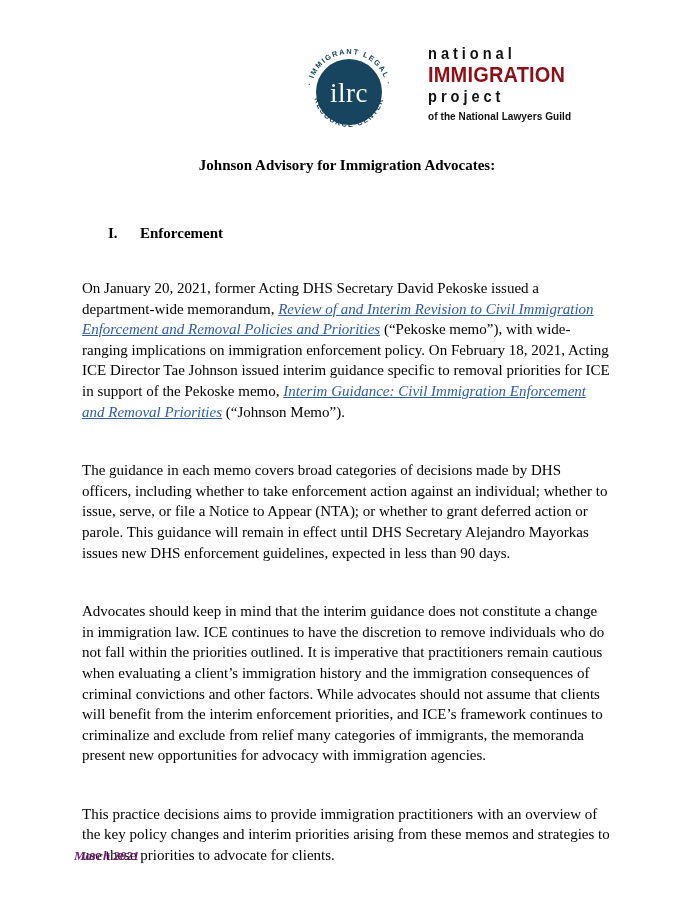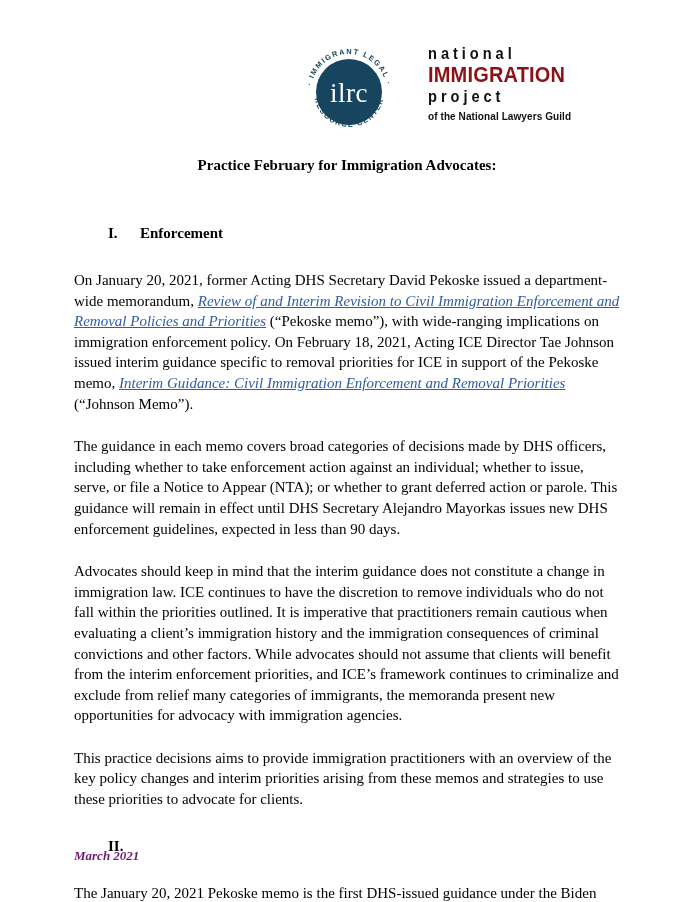--- a/index.html
+++ b/index.html
@@ -142,21 +142,21 @@
     display: flex;
   }
   .section-heading .numeral {
     display: inline-block;
     width: 32px;
     margin-left: 34px;
   }
   p.para {
     font-size: 15px;
     line-height: 20.6px;
-    margin: 0;
+    margin: 8px;
     text-align: left;
   }
   .gap-lg { height: 27px; }
   .gap-md { height: 22px; }
 
   a.doclink {
     color: #2D5CA8;
     font-style: italic;
     text-decoration: underline;
   }
@@ -199,21 +199,21 @@
 
     <div class="nip-logo">
       <div class="nip-line1">national</div>
       <div class="nip-line2">IMMIGRATION</div>
       <div class="nip-line3">project</div>
       <div class="nip-line4">of the National Lawyers Guild</div>
     </div>
   </div>
 
   <div class="doc-title">
-    <span class="tline">Practice February for Immigration Advocates:</span>
+    <span class="tline">Johnson Advisory for Immigration Advocates:</span>
   </div>
 
   <div class="content">
 
     <div class="section-heading">
       <span class="numeral">I.</span>
       <span>Enforcement</span>
     </div>
 
     <div class="gap-lg"></div>

